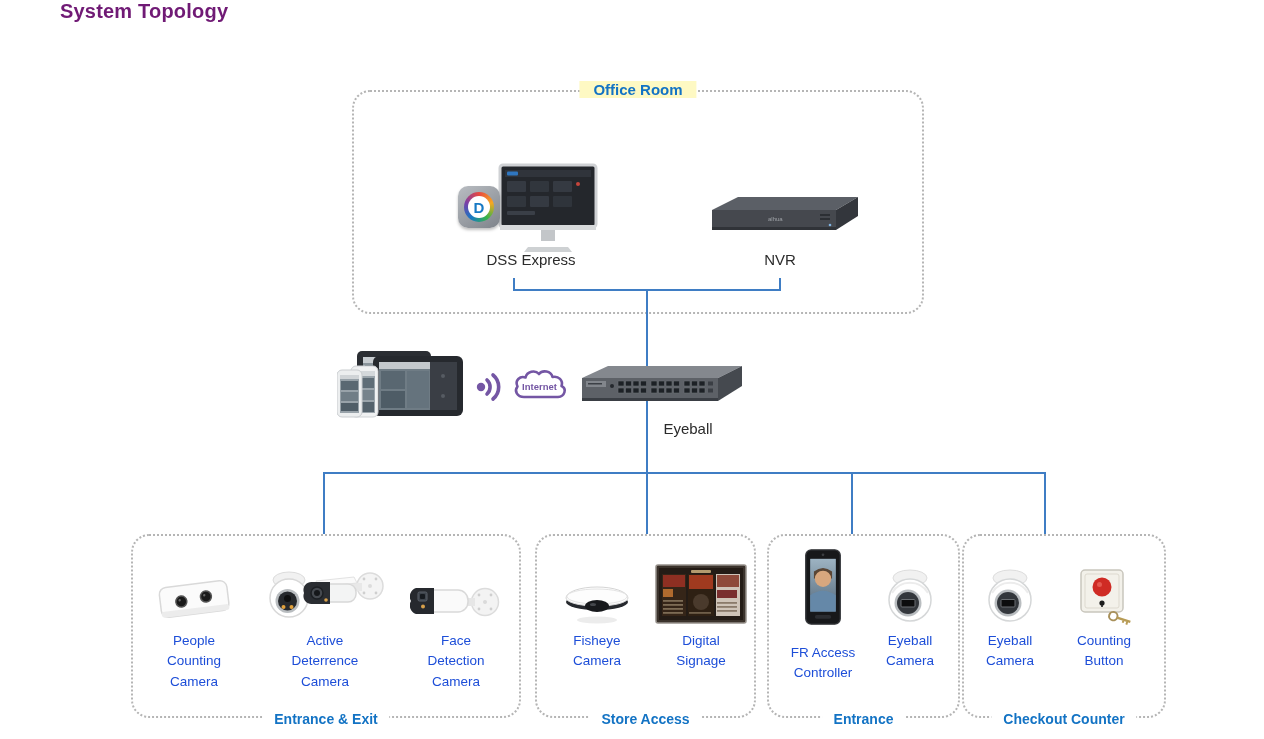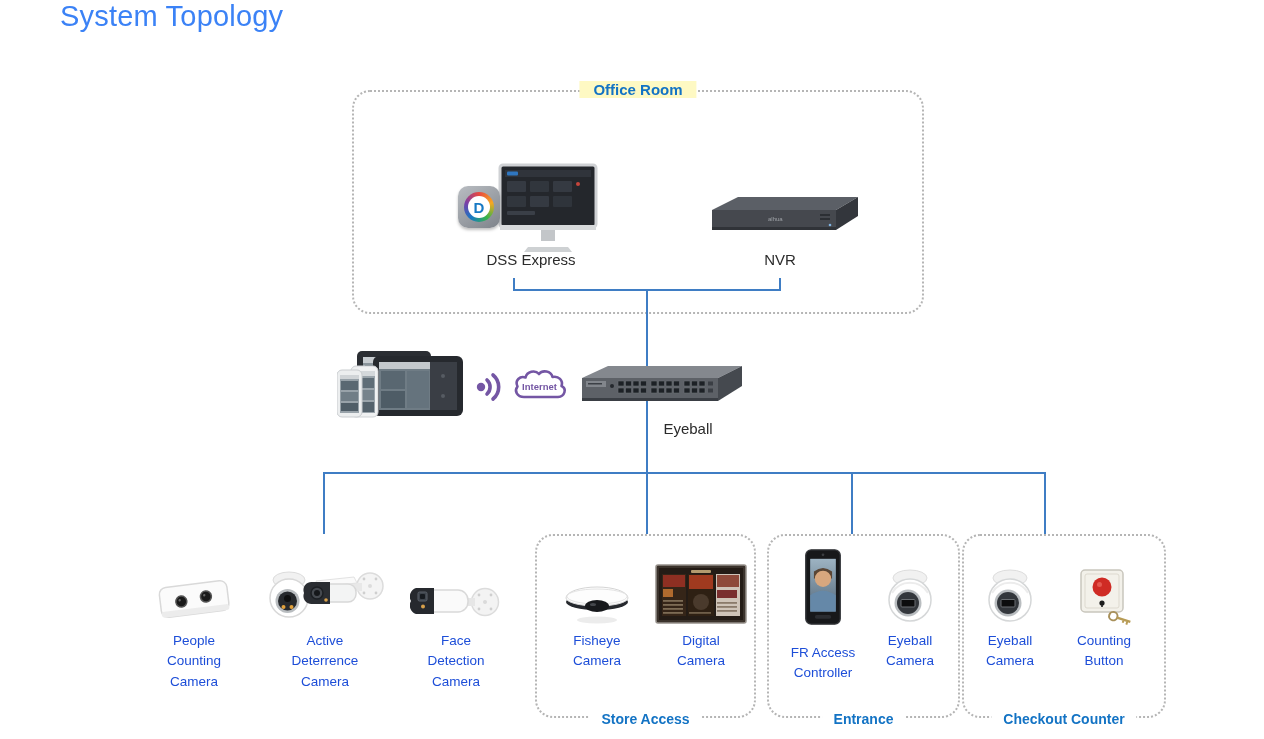--- a/index.html
+++ b/index.html
@@ -1,19 +1,19 @@
 <!DOCTYPE html>
 <html><head>
 <meta charset="utf-8">
 <style>
   html,body{margin:0;padding:0;background:#ffffff;}
   body{font-family:"Liberation Sans", sans-serif; -webkit-font-smoothing:antialiased;}
   .stage{position:relative;width:1264px;height:739px;background:#fff;overflow:hidden;}
 
-  .page-title{position:absolute;left:60px;top:0px;font-size:29px;font-weight:400;color:#3b82f6;letter-spacing:.2px;}
+  .page-title{position:absolute;left:60px;top:0px;font-size:20px;font-weight:700;color:#701a75;letter-spacing:.2px;}
 
   
   .zone{position:absolute;border:2px dotted #b5b5b5;border-radius:18px;background:transparent;}
   .zone-label{position:absolute;left:50%;transform:translateX(-50%);bottom:-11px;background:#fff;
     padding:0 12px;color:#1373c4;font-size:14px;font-weight:700;white-space:nowrap;}
   .office-label{position:absolute;left:50%;transform:translateX(-50%);top:-11px;background:#fef9c3;
     padding:0 14px;color:#1373c4;font-size:15px;font-weight:700;white-space:nowrap;}
 
   
   .line{position:absolute;background:#3f7dc4;z-index:1;}
@@ -181,20 +181,23 @@
           <rect x="108" y="28" width="6" height="5"></rect>
           <rect x="115.5" y="28" width="6" height="5"></rect>
           <rect x="123" y="28" width="6" height="5"></rect>
       </g>
       <rect x="132" y="21.5" width="5" height="4" fill="#3a3e44"></rect>
       <rect x="132" y="28.5" width="5" height="4" fill="#3a3e44"></rect>
     </svg>
   </div>
   <div class="big-label" style="left:688px;top:420px;">Eyeball</div>
 
+  <div class="zone" style="left:131px;top:534px;width:386px;height:180px;">
+    <div class="zone-label">Entrance &amp; Exit</div>
+  </div>
   <div class="zone" style="left:535px;top:534px;width:217px;height:180px;">
     <div class="zone-label">Store Access</div>
   </div>
   <div class="zone" style="left:767px;top:534px;width:189px;height:180px;">
     <div class="zone-label">Entrance</div>
   </div>
   <div class="zone" style="left:962px;top:534px;width:200px;height:180px;">
     <div class="zone-label">Checkout Counter</div>
   </div>
 
@@ -294,21 +297,21 @@
         <circle cx="46" cy="38" r="8" fill="#4a3a2c"></circle>
         <rect x="34" y="48" width="22" height="1.8" fill="#6f5f4a"></rect>
         <rect x="61" y="10" width="24" height="42" fill="#cfc4b8"></rect>
         <rect x="62" y="11" width="22" height="12" fill="#8e4a3a"></rect>
         <rect x="62" y="26" width="20" height="8" fill="#7a2f2f"></rect>
         <rect x="62" y="38" width="20" height="1.8" fill="#8a7a6a"></rect>
         <rect x="62" y="42" width="20" height="1.8" fill="#8a7a6a"></rect>
         <rect x="62" y="46" width="20" height="1.8" fill="#8a7a6a"></rect>
       </svg>
     </div>
-    <div class="dlabel">Digital Camera</div>
+    <div class="dlabel">Digital Signage</div>
   </div>
 
   <div class="device" style="left:768px;top:548px;gap:12px;">
     <div class="icon-wrap">
       <svg width="42" height="78" viewBox="0 0 46 86">
         <rect x="4" y="2" width="38" height="82" rx="6" fill="#17181a" stroke="#34363a" stroke-width="1.5"></rect>
         <circle cx="23" cy="7.5" r="1.5" fill="#3b3d41"></circle>
         <rect x="9" y="12" width="28" height="58" fill="#6e8496"></rect>
         <rect x="9" y="12" width="28" height="58" fill="url(#frg)"></rect>
         <defs>

